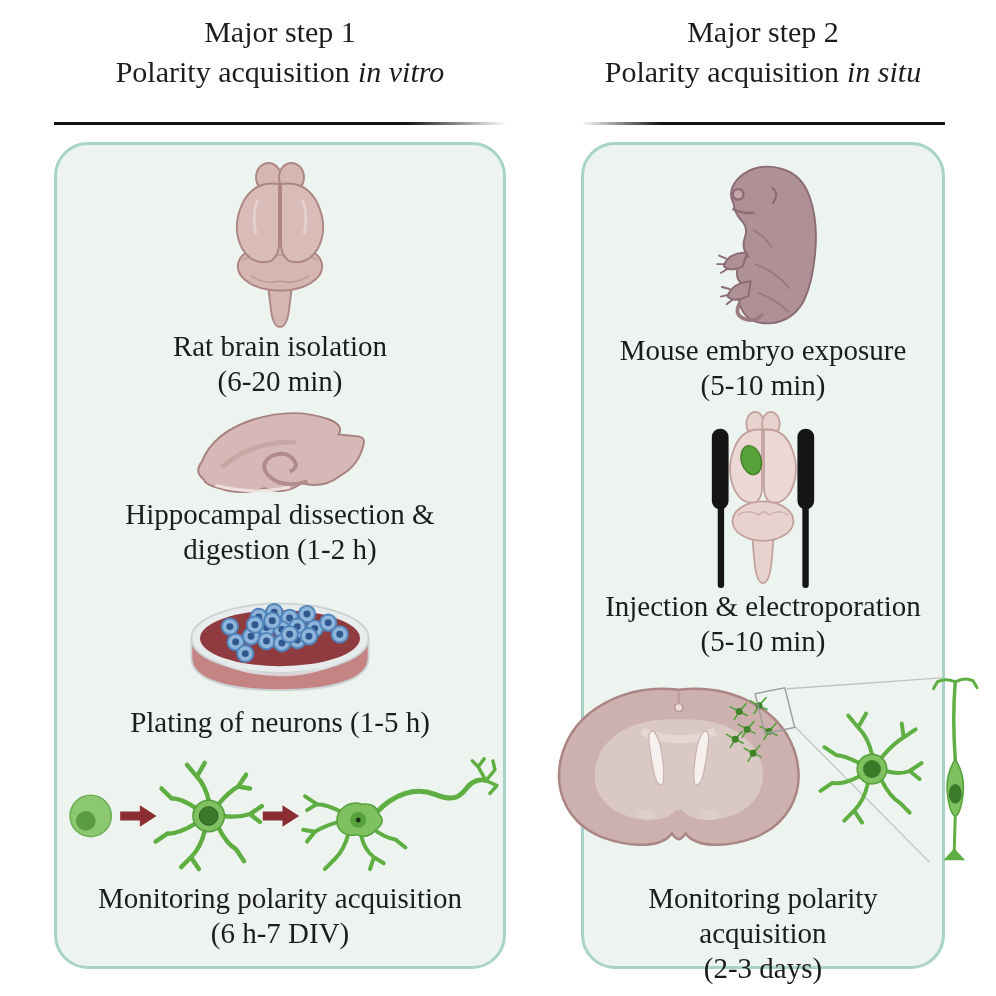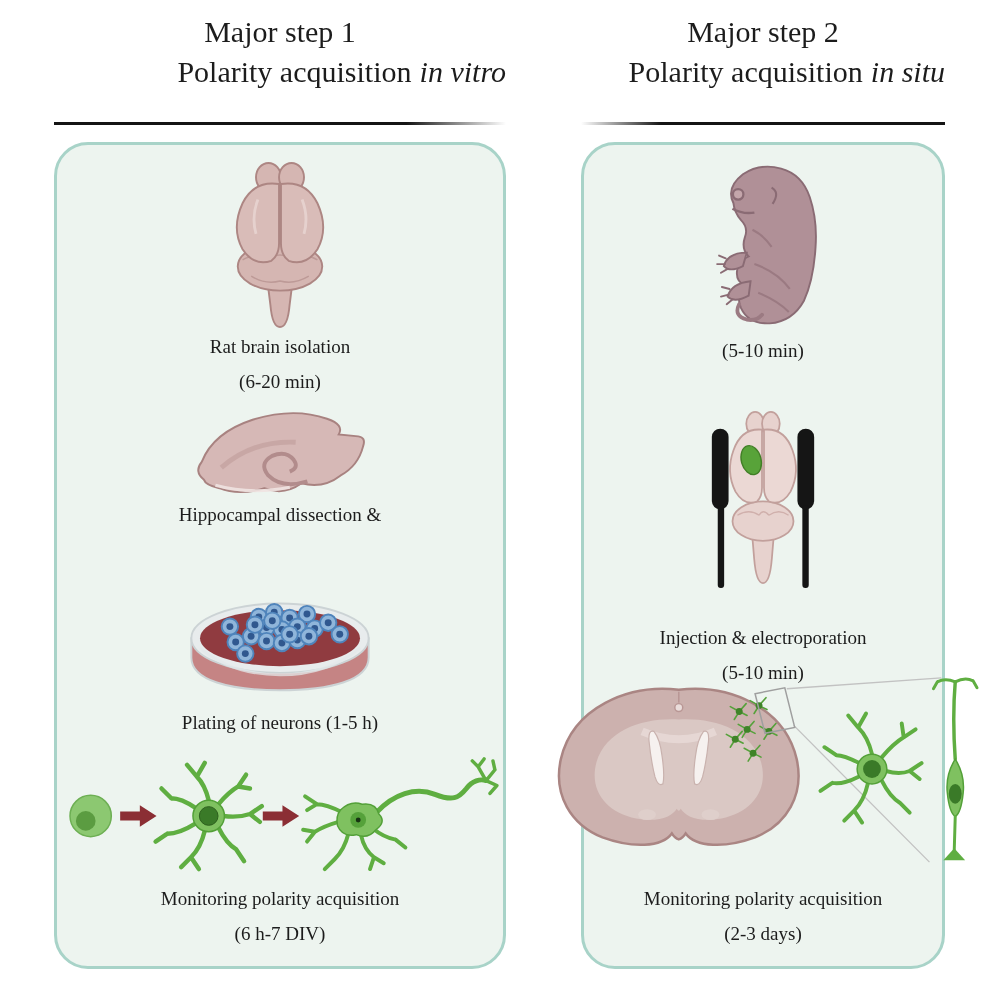--- a/index.html
+++ b/index.html
@@ -6,46 +6,46 @@
   .figure{
     position:relative;width:996px;height:996px;background:#ffffff;
     font-family:Liberation Serif, serif;color:#1c1c1c;overflow:hidden;margin-left:36px;
   }
   .col{position:absolute;top:0;height:996px;}
   .col-left{left:18px;width:452px;}
   .col-right{left:545px;width:364px;}
   .title{position:absolute;top:12px;left:0;right:0;margin:0;
     font-size:30px;line-height:40px;font-weight:400;text-align:center;}
   .tline{display:block;}
-  .tline2{display:flex;justify-content:flex-end;gap:.27em;}
+  .tline2{display:flex;justify-content:center;gap:.27em;}
   .tline2 em{font-style:italic;}
   .rule{position:absolute;top:122px;left:0;right:0;height:3px;}
   .rule-left{background:linear-gradient(to right,#141414 0%,#141414 78%,rgba(20,20,20,0) 100%);}
   .rule-right{background:linear-gradient(to left,#141414 0%,#141414 78%,rgba(20,20,20,0) 100%);}
   .panel{position:absolute;top:142px;left:0;right:0;height:827px;
     background:#edf4ef;border:3px solid #a8d3c8;border-radius:34px;box-sizing:border-box;}
   .art{position:absolute;left:50%;transform:translateX(-50%);}
   .art svg{display:block;width:100%;height:100%;}
   .caption{position:absolute;left:0;right:0;text-align:center;
-    font-size:19px;line-height:35px;font-weight:400;}
+    font-size:29px;line-height:35px;font-weight:400;}
   .cap-line{display:block;}
   
   .a-ratbrain{top:16px;width:126px;height:168px;}
   .c-brain{top:184px;}
   .a-hippo{top:262px;width:178px;height:90px;}
   .c-hippo{top:352px;}
   .a-petri{top:438px;width:212px;height:120px;}
   .c-plating{top:560px;}
   .a-stages{top:610px;width:440px;height:120px;}
   .c-monitor{top:736px;}
   
   .a-embryo{top:14px;width:126px;height:172px;}
   .c-embryo{top:188px;}
   .a-electro{top:264px;width:112px;height:182px;}
-  .c-electro{top:475px;}
+  .c-electro{top:444px;}
   .a-coronal{top:522px;width:436px;height:208px;}
 </style>
 </head>
 <body>
 
 <div class="figure">
 
   <section class="col col-left">
     <h2 class="title">
       <span class="tline">Major step 1</span>
@@ -78,20 +78,21 @@
       <div class="art a-hippo">
         <svg viewBox="0 0 180 92">
           <path d="M12 74 Q2 66 10 56 Q22 26 62 13 Q104 0 138 12 Q156 18 150 28 L170 30 Q178 31 175 40 Q170 60 152 70 Q134 84 112 78 Q94 91 74 83 Q48 91 28 83 Q14 80 12 74 Z" fill="#d6b8b6" stroke="#a88280" stroke-width="2"></path>
           <path d="M30 62 Q62 34 106 36" fill="none" stroke="#c7a5a3" stroke-width="5" opacity="0.9"></path>
           <path d="M118 76 Q92 84 78 70 Q68 58 82 50 Q96 44 104 54 Q110 62 100 66" fill="none" stroke="#b28c8c" stroke-width="4"></path>
           <path d="M24 80 Q60 90 100 82" fill="none" stroke="#efe3e1" stroke-width="3" opacity="0.9"></path>
         </svg>
       </div>
       <div class="caption c-hippo">
         <span class="cap-line">Hippocampal dissection &amp;</span>
+        <span class="cap-line">digestion (1-2 h)</span>
       </div>
 
       <div class="art a-petri">
         <svg viewBox="0 0 220 122">
           <path d="M18 56 L18 76 C18 100 58 110 110 110 C162 110 202 100 202 76 L202 56 Z" fill="#c58484" stroke="#ccd3d5" stroke-width="2"></path>
           <ellipse cx="110" cy="56" rx="92" ry="36" fill="#e8eced" stroke="#ccd3d5" stroke-width="2"></ellipse>
           <ellipse cx="110" cy="56" rx="83" ry="29" fill="#903b40"></ellipse>
           <path d="M27 66 Q60 94 110 94 Q160 94 193 66" fill="none" stroke="#e3e8ea" stroke-width="3" opacity="0.75"></path>
           <g stroke="#4f84bb" stroke-width="2">
             <circle cx="58" cy="44" r="8.5" fill="#8fb5da"></circle>
@@ -209,20 +210,21 @@
           <path d="M26 104 L19 101 M25 110 L17 110 M28 115 L21 119" stroke="#8a6b74" stroke-width="2" stroke-linecap="round"></path>
           <path d="M52 128 Q32 130 28 144 Q35 151 50 143 Z" fill="#b09097" stroke="#8a6b74" stroke-width="2"></path>
           <path d="M30 136 L22 134 M29 142 L21 144 M33 147 L27 152" stroke="#8a6b74" stroke-width="2" stroke-linecap="round"></path>
           <circle cx="39" cy="37" r="5.5" fill="#c4a6ab" stroke="#8a6b74" stroke-width="2.4"></circle>
           <path d="M74 30 Q83 35 75 47" fill="none" stroke="#8a6b74" stroke-width="2.2"></path>
           <path d="M33 52 Q44 58 56 56" fill="none" stroke="#8a6b74" stroke-width="2.4"></path>
           <path d="M56 110 Q80 118 93 136 M60 140 Q80 148 92 160 M54 74 Q66 80 74 92" fill="none" stroke="#9b7a82" stroke-width="2.2"></path>
         </svg>
       </div>
       <div class="caption c-embryo">
+        <span class="cap-line">Mouse embryo exposure</span>
         <span class="cap-line">(5-10 min)</span>
       </div>
 
       <div class="art a-electro">
         <svg viewBox="0 0 112 185">
           <path d="M45 128 L67 128 L65 152 Q63 177 56 177 Q49 177 47 152 Z" fill="#e7d2ce" stroke="#c2a09c" stroke-width="1.8"></path>
           <ellipse cx="56" cy="114" rx="31" ry="20" fill="#e7d2ce" stroke="#c2a09c" stroke-width="1.8"></ellipse>
           <path d="M30 108 Q42 101 52 108 M52 108 Q56 101 62 108 M62 108 Q72 101 82 108" fill="none" stroke="#d0b0ac" stroke-width="1.4"></path>
           <ellipse cx="48" cy="15" rx="9" ry="12" fill="#e7d2ce" stroke="#c2a09c" stroke-width="1.8"></ellipse>
           <ellipse cx="64" cy="15" rx="9" ry="12" fill="#e7d2ce" stroke="#c2a09c" stroke-width="1.8"></ellipse>

